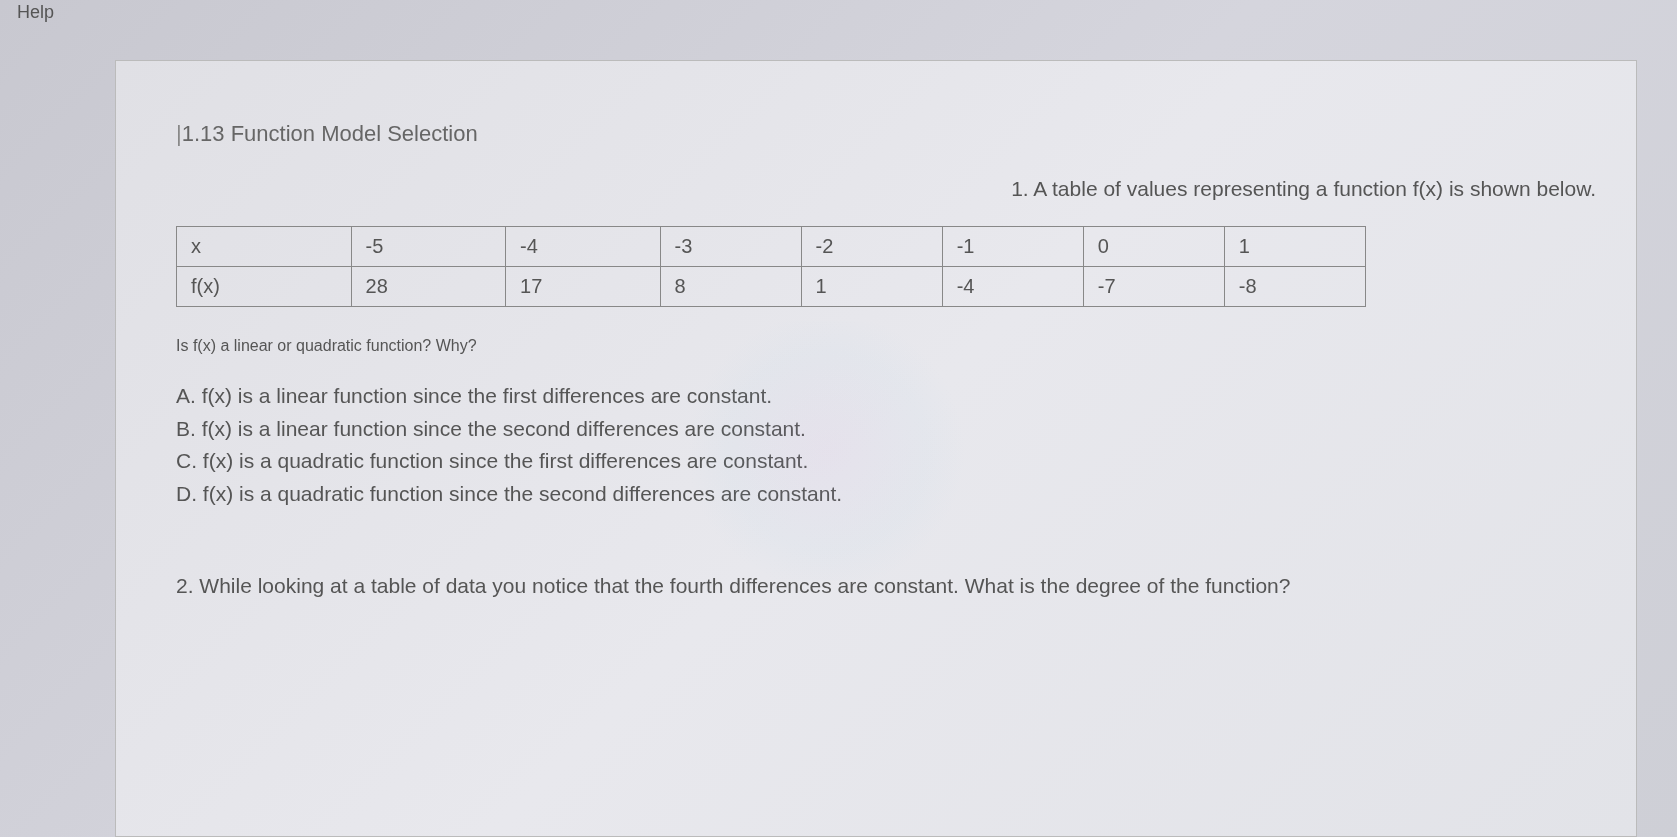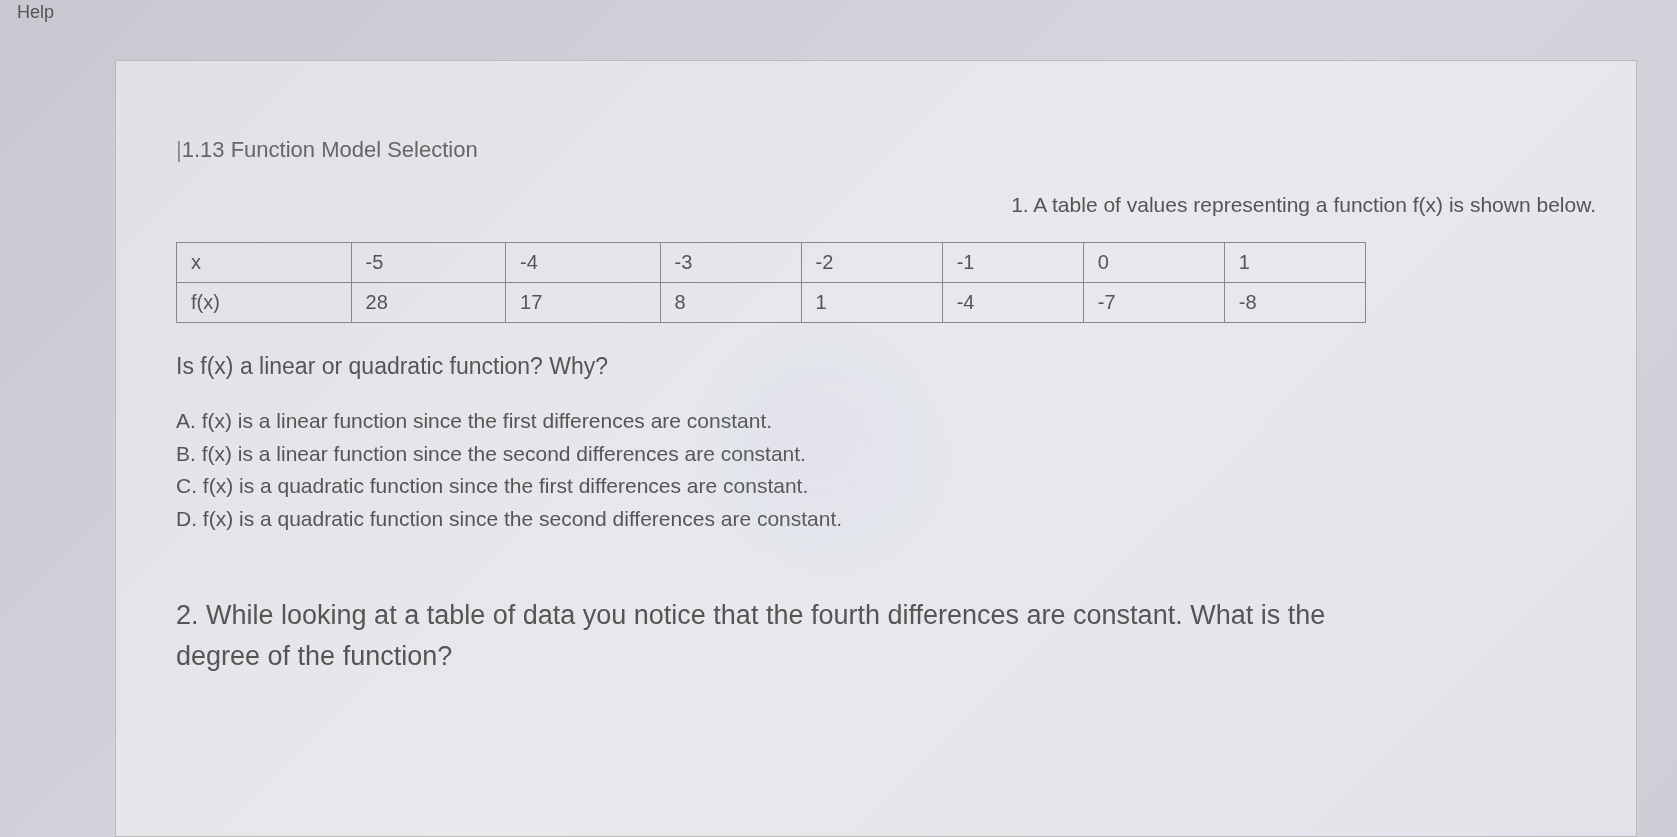--- a/index.html
+++ b/index.html
@@ -25,21 +25,21 @@
       margin-left: 17px;
     }
     .content-panel {
       position: absolute;
       top: 60px;
       left: 115px;
       right: 40px;
       bottom: 0;
       background: linear-gradient(135deg, #e0e0e5 0%, #e8e8ed 50%, #e2e3e8 100%);
       border: 1px solid #bbb;
-      padding: 76px 40px 20px 60px;
+      padding: 60px 40px 20px 60px;
     }
     .section-title {
       font-size: 22px;
       color: #666;
       margin-bottom: 30px;
       font-weight: normal;
     }
     .cursor-bar {
       font-weight: normal;
       color: #888;
@@ -57,35 +57,35 @@
     }
     table.values-table td {
       border: 1px solid #888;
       padding: 8px 14px;
       font-size: 20px;
       color: #555;
       text-align: left;
       height: 40px;
     }
     .sub-question {
-      font-size: 23px;
+      font-size: 16px;
       color: #555;
       margin-bottom: 25px;
     }
     .options {
       margin-left: 0;
       margin-bottom: 60px;
     }
     .option-line {
       font-size: 21px;
       color: #555;
       line-height: 1.55;
     }
     .question2 {
-      font-size: 27px;
+      font-size: 21px;
       color: #555;
       line-height: 1.5;
       max-width: 1150px;
     }
     .watermark {
       position: absolute;
       top: 260px;
       left: 560px;
       width: 300px;
       height: 260px;

